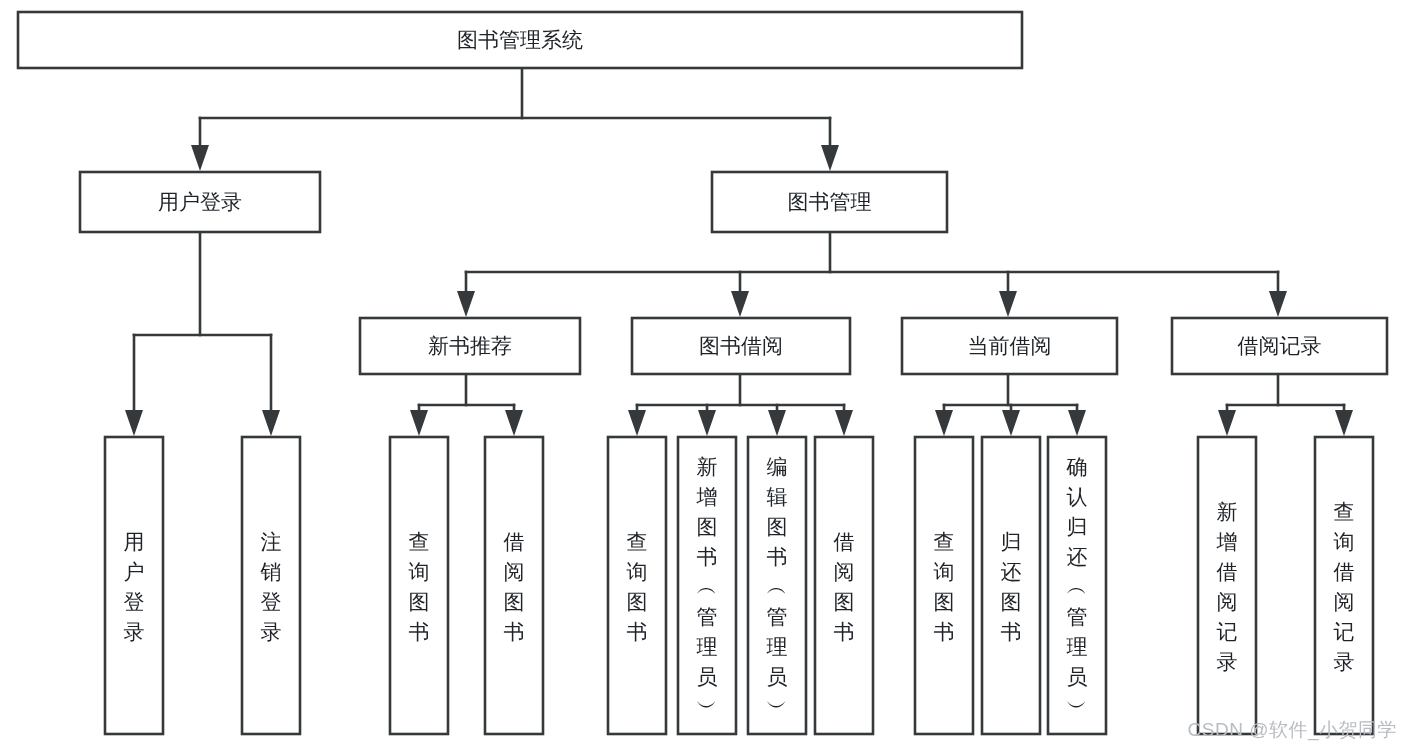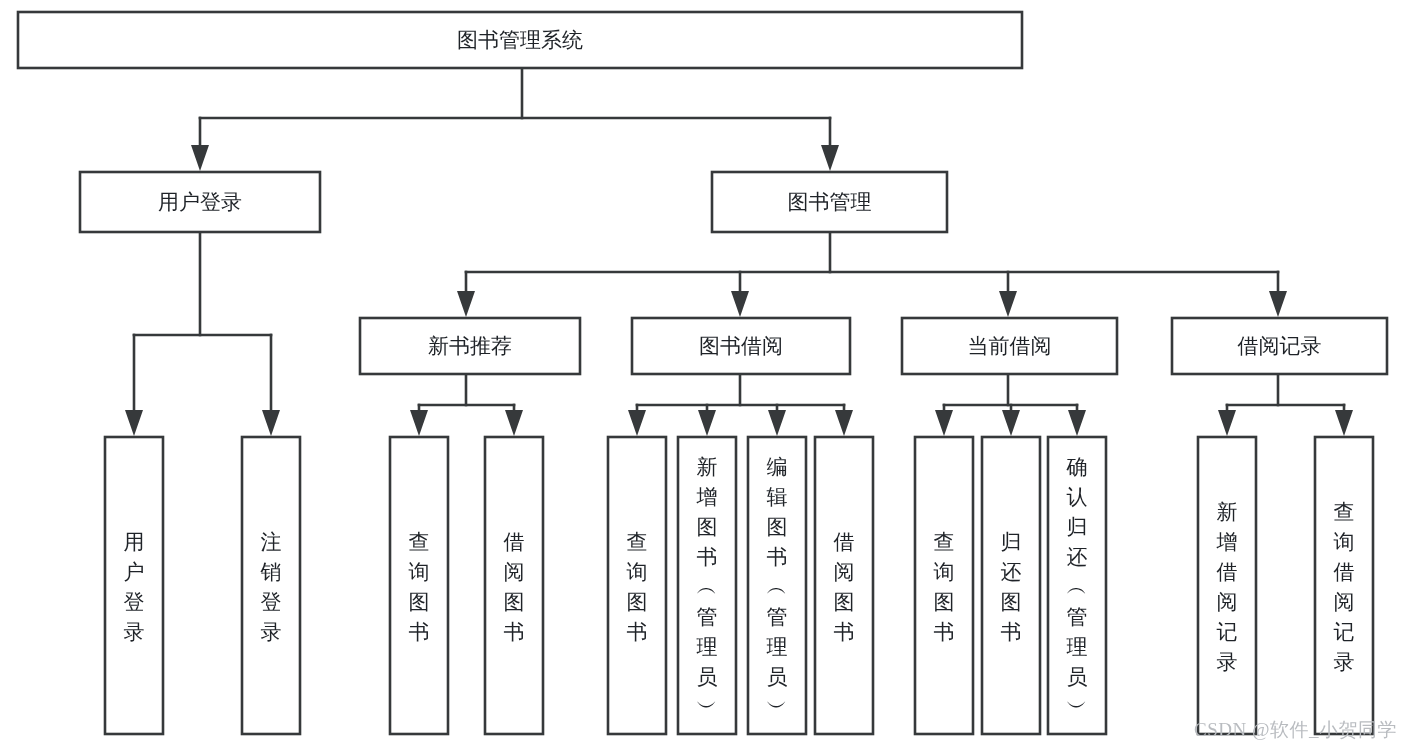--- a/index.html
+++ b/index.html
@@ -51,21 +51,21 @@
   .node-label-v {
     font-family: "DejaVu Sans", "Liberation Sans", sans-serif;
     font-size: 21px;
     fill: #1f2328;
     text-anchor: middle;
   }
   .watermark {
     position: absolute;
     right: 8px;
     bottom: 4px;
-    font-family: Liberation Serif, serif;
+    font-family: Liberation Sans, sans-serif;
     font-size: 19px;
     color: #b9bcc0;
     letter-spacing: 0.5px;
     white-space: nowrap;
     user-select: none;
   }
 </style>
 </head>
 <body>
 

